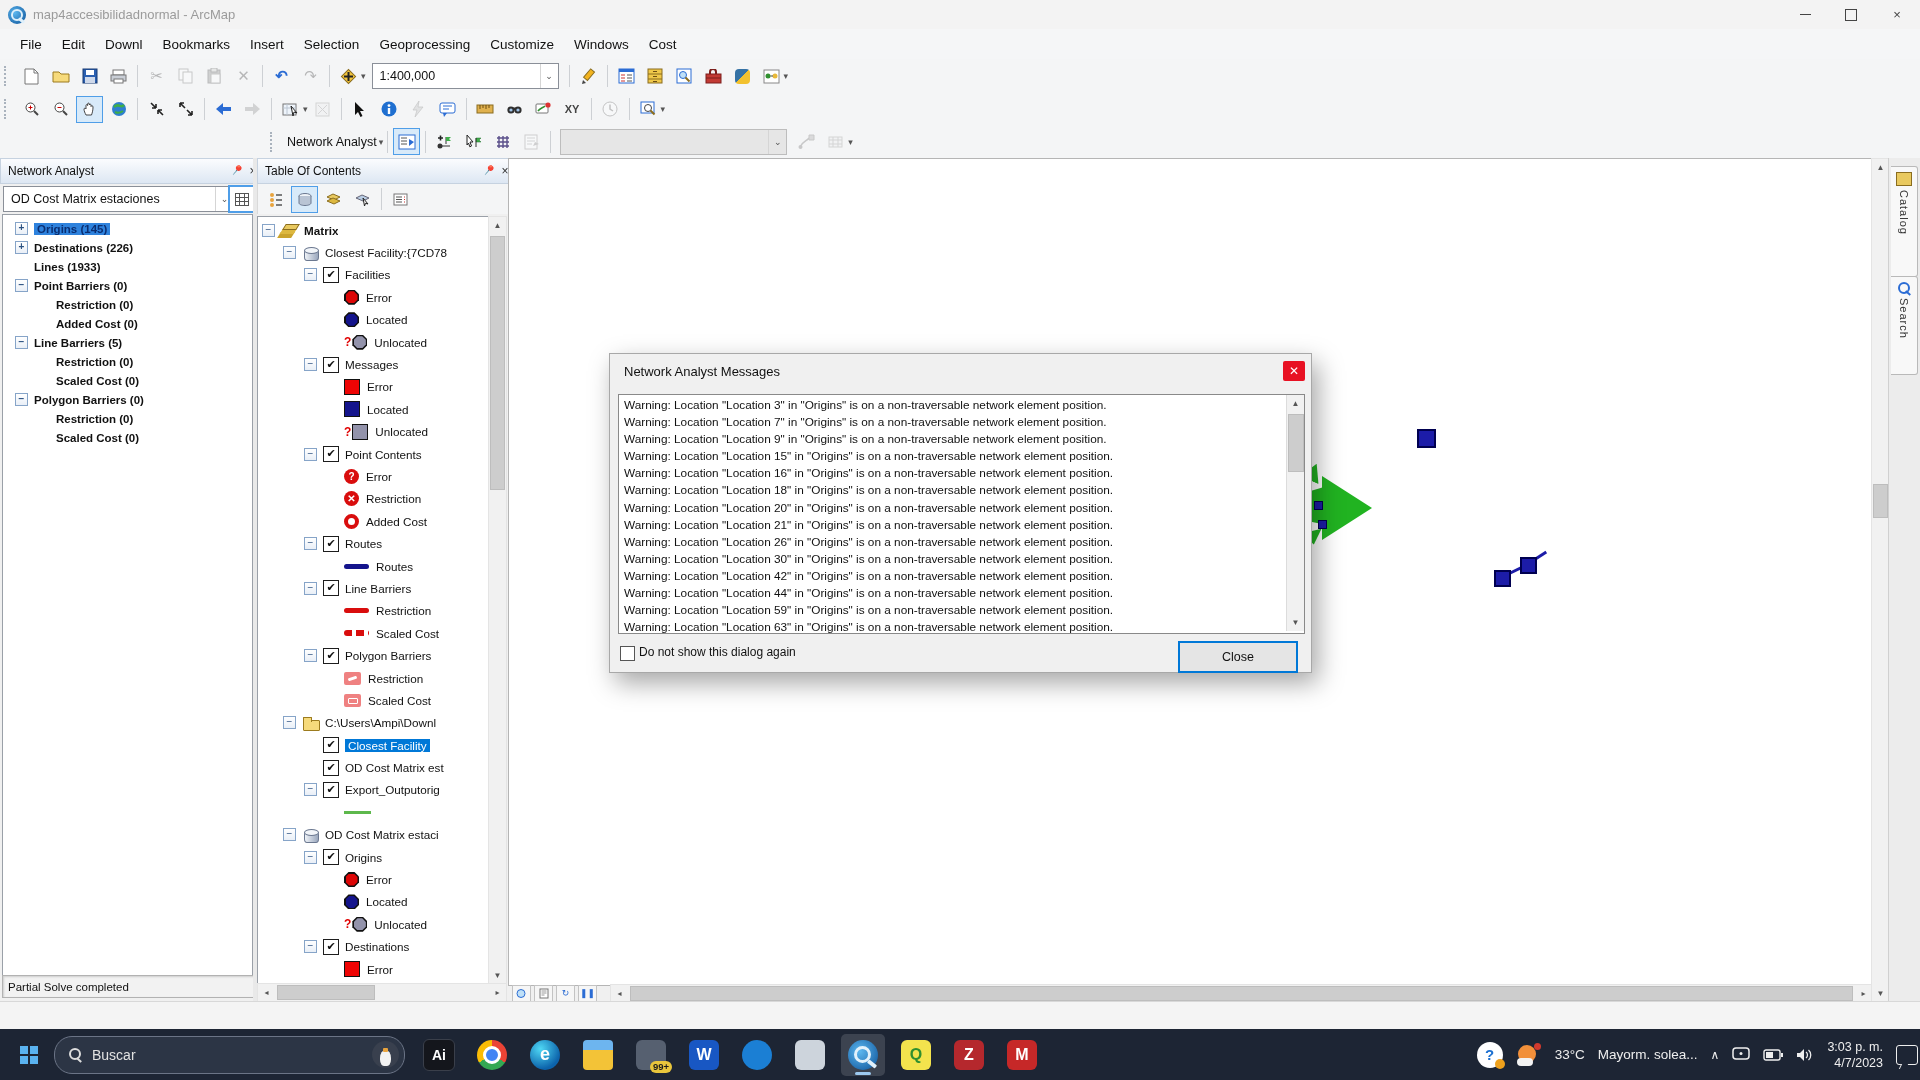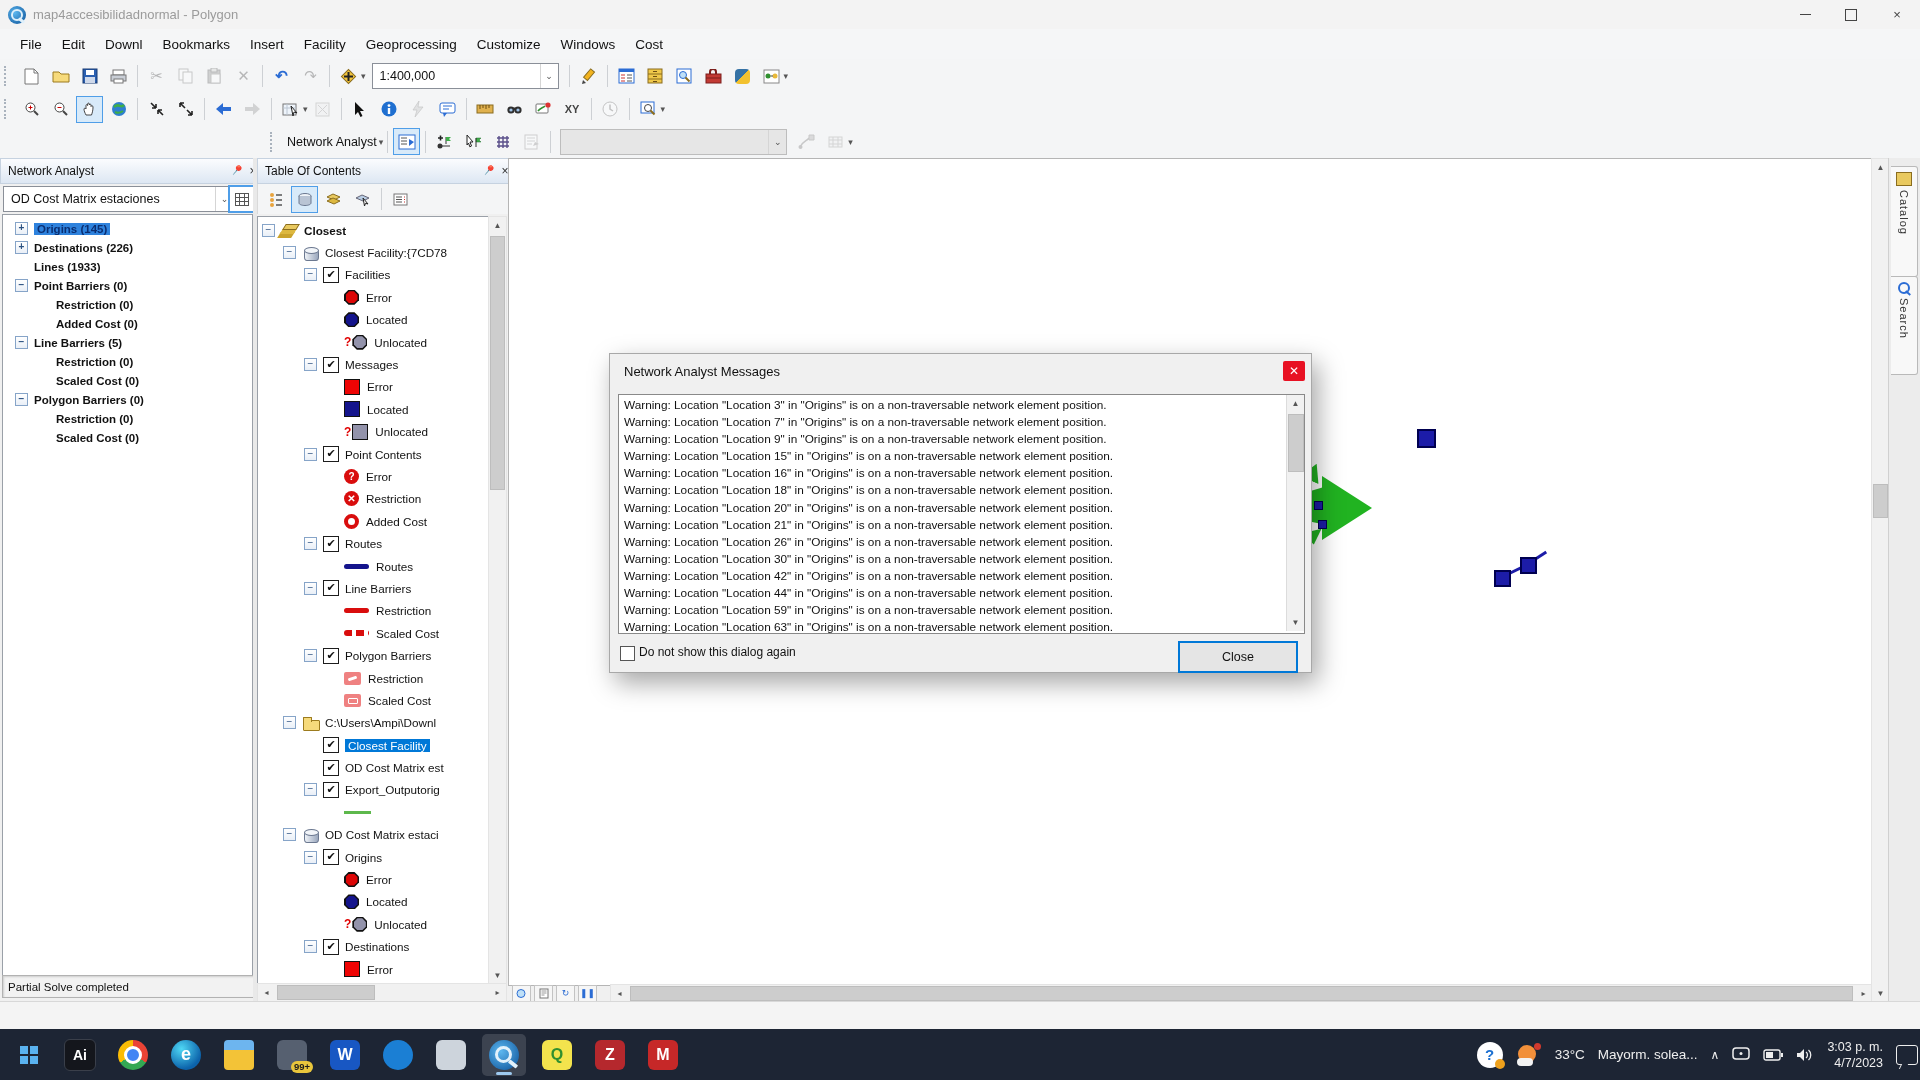--- a/index.html
+++ b/index.html
@@ -165,39 +165,39 @@
   .notif{width:20px;height:18px;border:1.6px solid #eee;border-radius:3px;position:relative;}
   .notif::after{content:"";position:absolute;left:3px;bottom:-5px;width:6px;height:5px;background:#1d2534;border-left:1.6px solid #eee;transform:skewX(-25deg);}
 </style>
 </head>
 <body>
 
 <div id="app">
 
   <div id="titlebar" class="abs">
     <span class="logo"></span>
-    <span id="title-text">map4accesibilidadnormal - Polygon</span>
+    <span id="title-text">map4accesibilidadnormal - ArcMap</span>
     <span class="wingrp">
       <span class="winbtn">
           <span class="bar"></span>
         </span>
       <span class="winbtn">
           <span class="box"></span>
         </span>
       <span class="winbtn">×</span>
     </span>
   </div>
 
   <div id="menubar" class="abs">
       <span class="mi">File</span>
       <span class="mi">Edit</span>
       <span class="mi">Downl</span>
       <span class="mi">Bookmarks</span>
       <span class="mi">Insert</span>
-      <span class="mi">Facility</span>
+      <span class="mi">Selection</span>
       <span class="mi">Geoprocessing</span>
       <span class="mi">Customize</span>
       <span class="mi">Windows</span>
       <span class="mi">Cost</span>
     </div>
 
   <div id="tb1" class="tb abs">
     <span class="grip"></span>
     <span class="ti">
         <svg width="15" height="17">
@@ -618,21 +618,21 @@
           <path d="M11 4h1M11 6.5h1M11 9h1" stroke="#c33"></path>
         </svg>
       </span>
   </div>
   <div id="toc-tree" class="abs">
       <div class="trow" style="padding-left: 4px;">
       <span class="exp">−</span>
 
       <span class="ticon ic-layers"></span>
 
-      <span class="lbl b">Closest</span>
+      <span class="lbl b">Matrix</span>
     </div>
       <div class="trow" style="padding-left: 25px;">
       <span class="exp">−</span>
 
       <span class="ticon ic-geodb"></span>
 
       <span class="lbl">Closest Facility:{7CD78</span>
     </div>
       <div class="trow" style="padding-left: 46px;">
       <span class="exp">−</span>
@@ -933,20 +933,26 @@
 
   <div id="taskbar" class="abs">
     <span id="start">
         <span class="sq">
           <i></i>
           <i></i>
           <i></i>
           <i></i>
         </span>
       </span>
+    <span id="search">
+      <span class="magw"></span>
+      <span>Buscar</span>
+      <span class="sp"></span>
+      <span class="penguin"></span>
+    </span>
     <span id="apps">
         <span class="tapp s-ai">
           <span class="gl">Ai</span>
         </span>
         <span class="tapp s-chrome">
           <span class="gl"></span>
         </span>
         <span class="tapp s-edge">
           <span class="gl">e</span>
         </span>

